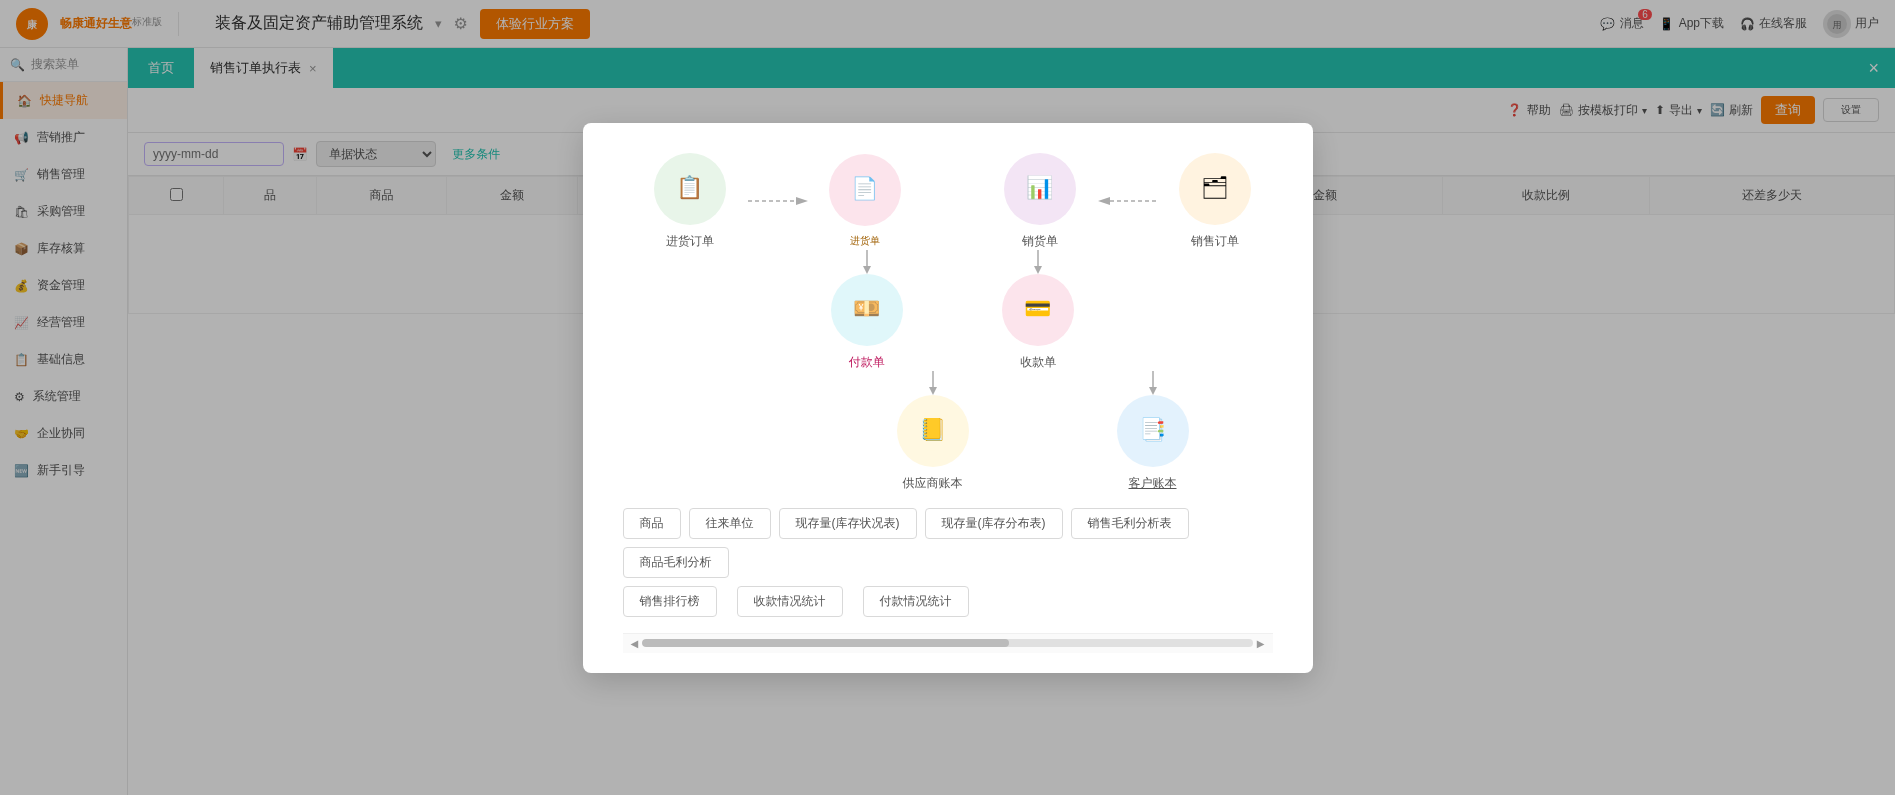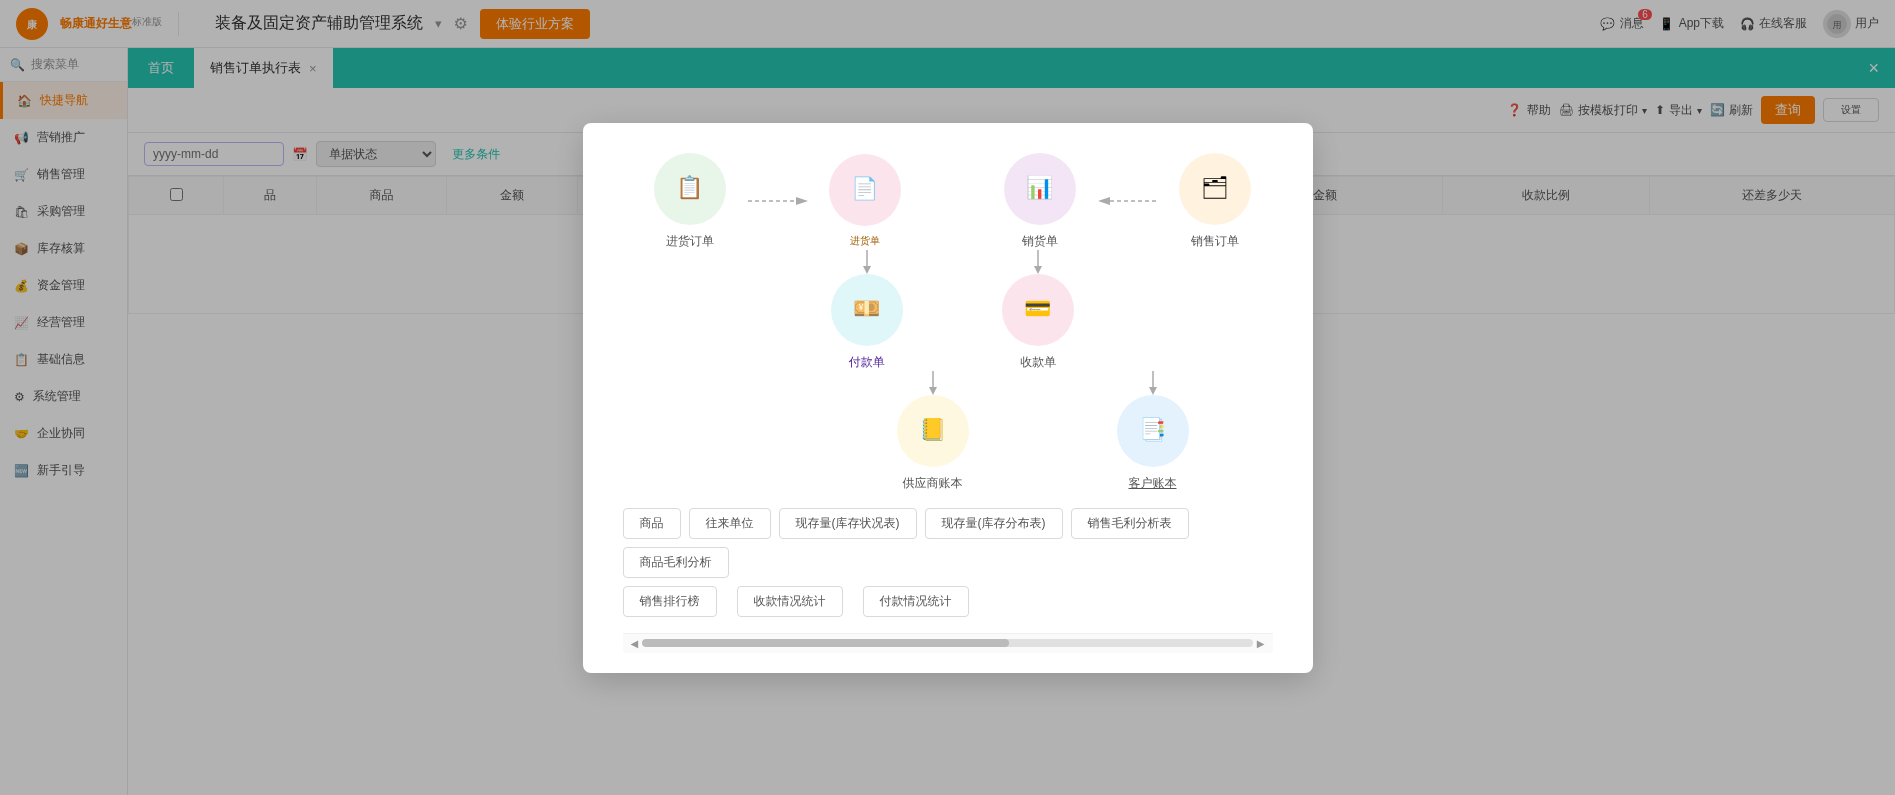--- a/index.html
+++ b/index.html
@@ -340,21 +340,21 @@
           <div style="width:160px;"></div>
           <div style="width:60px;"></div>
 
           <div style="display:flex;flex-direction:column;align-items:center;width:160px;">
             <div class="flow-icon-wrapper circle-teal">
               <svg width="40" height="40" viewBox="0 0 40 40">
                   <circle cx="20" cy="20" r="20" fill="#e0f7fa"></circle>
                   <text x="20" y="26" text-anchor="middle" font-size="22">💴</text>
                 </svg>
             </div>
-            <span style="font-size:12px;color:#4c1d95;">付款单</span>
+            <span style="font-size:12px;color:#be185d;">付款单</span>
           </div>
           <div style="width:60px;"></div>
 
           <div style="display:flex;flex-direction:column;align-items:center;width:160px;">
             <div class="flow-icon-wrapper circle-red">
               <svg width="40" height="40" viewBox="0 0 40 40">
                   <circle cx="20" cy="20" r="20" fill="#fce4ec"></circle>
                   <text x="20" y="26" text-anchor="middle" font-size="22">💳</text>
                 </svg>
             </div>

